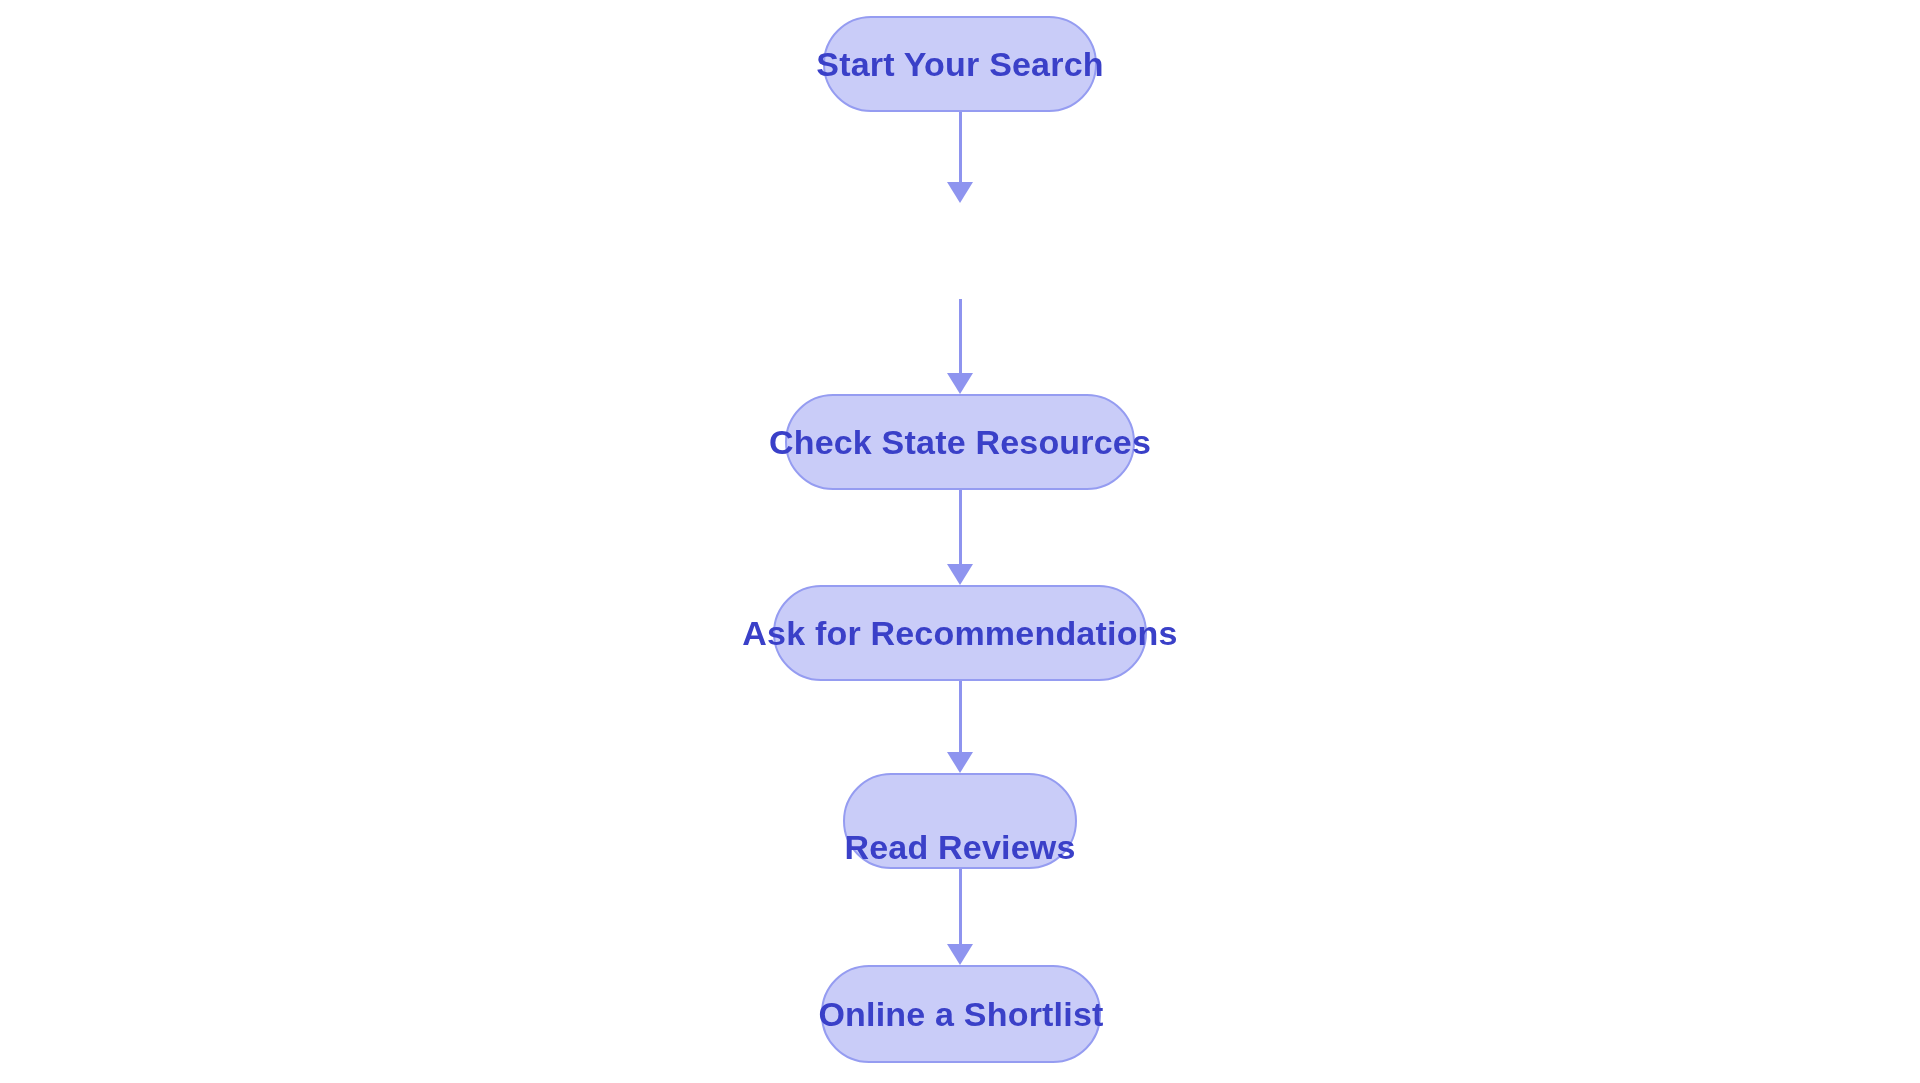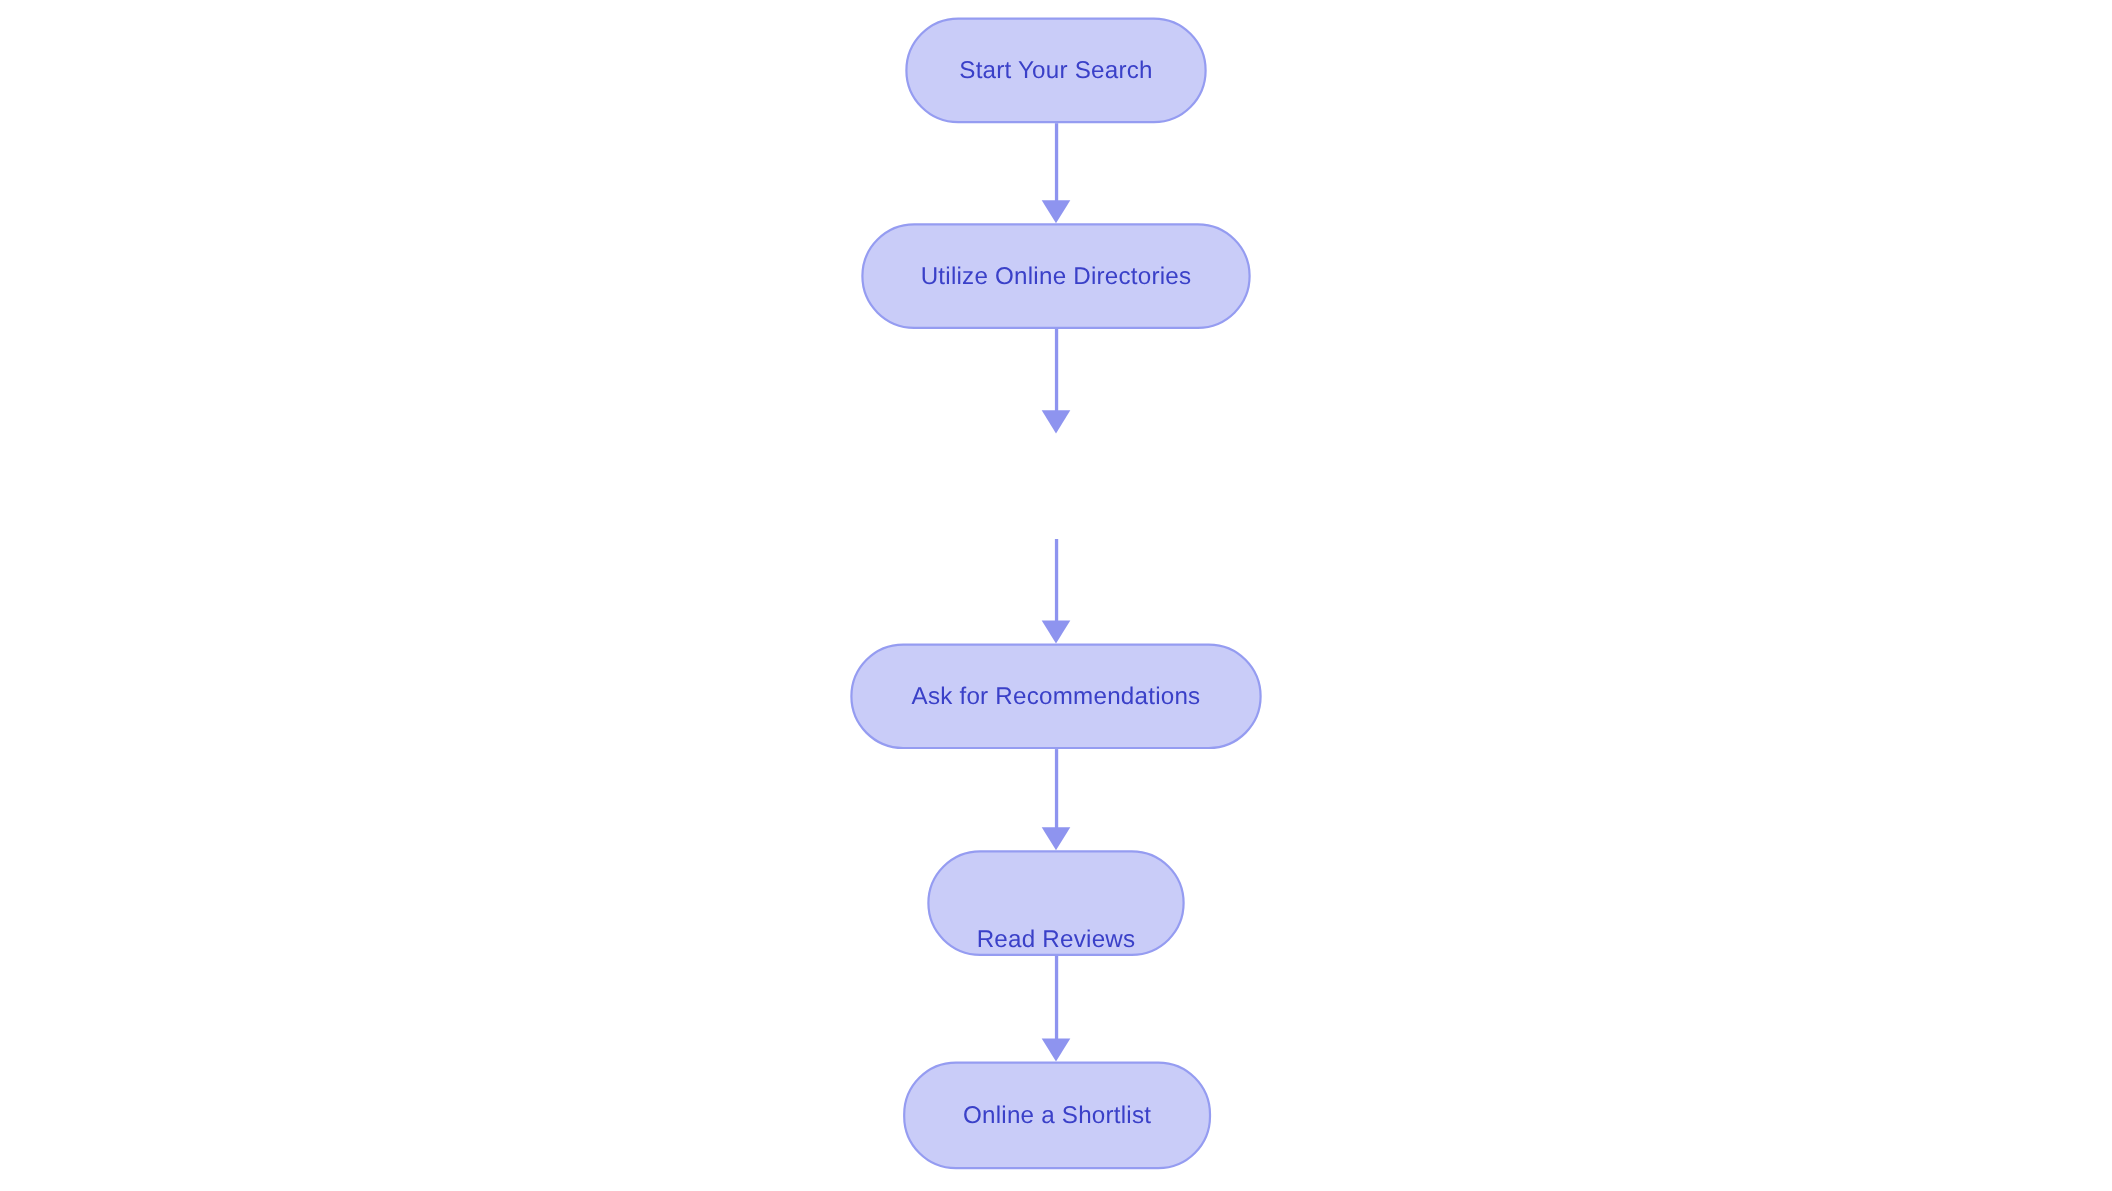--- a/index.html
+++ b/index.html
@@ -24,23 +24,24 @@
     height:96px;
     border-radius:48px;
     background:var(--node-fill);
     border:2px solid var(--node-border);
     display:flex;
     align-items:center;
     justify-content:center;
   }
   .node-label{
     color:var(--text);
-    font-size:22px;
+    font-size:34px;
     letter-spacing:0.2px;
     white-space:nowrap;
+    font-weight:bold;
   }
   .n1{left:823px; top:16px;  width:274px;}
   .n2{left:783px; top:203px; width:354px;}
   .n3{left:785px; top:394px; width:350px;}
   .n4{left:773px; top:585px; width:374px;}
   .n5{left:843px; top:773px; width:234px;align-items:flex-end;}
   .n6{left:821px; top:965px; width:280px; height:98px;}
   .arrow{
     position:absolute;
     left:947px;
@@ -75,29 +76,29 @@
 
   <div class="node n1">
     <span class="node-label">Start Your Search</span>
   </div>
 
   <div class="arrow a1">
     <div class="arrow-line"></div>
     <div class="arrow-head"></div>
   </div>
 
-  <div class="node n2">
-    <span class="node-label">Utilize Online Directories</span>
-  </div>
 
   <div class="arrow a2">
     <div class="arrow-line"></div>
     <div class="arrow-head"></div>
   </div>
 
+  <div class="node n3">
+    <span class="node-label">Check State Resources</span>
+  </div>
 
   <div class="arrow a3">
     <div class="arrow-line"></div>
     <div class="arrow-head"></div>
   </div>
 
   <div class="node n4">
     <span class="node-label">Ask for Recommendations</span>
   </div>
 

